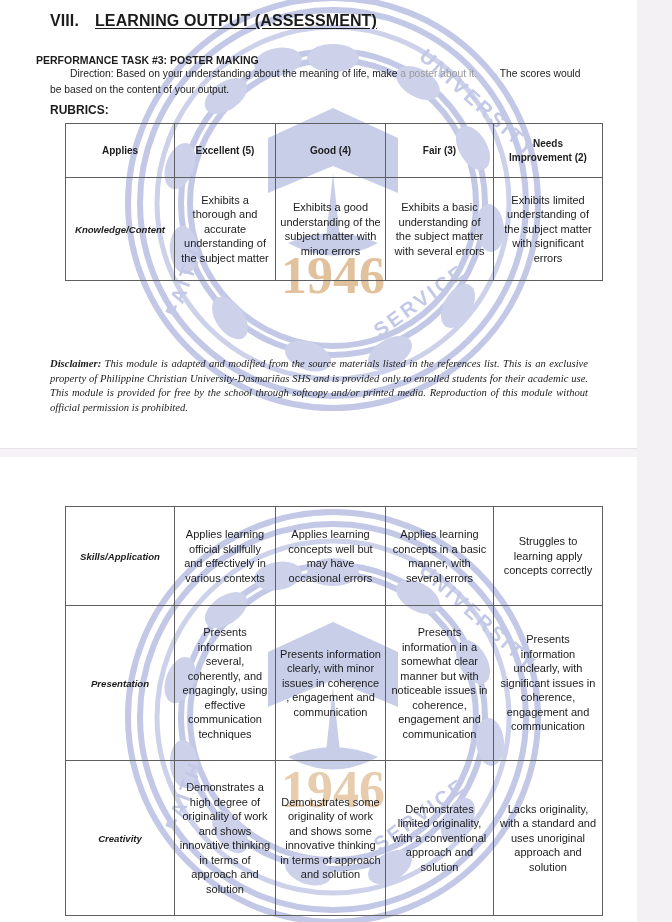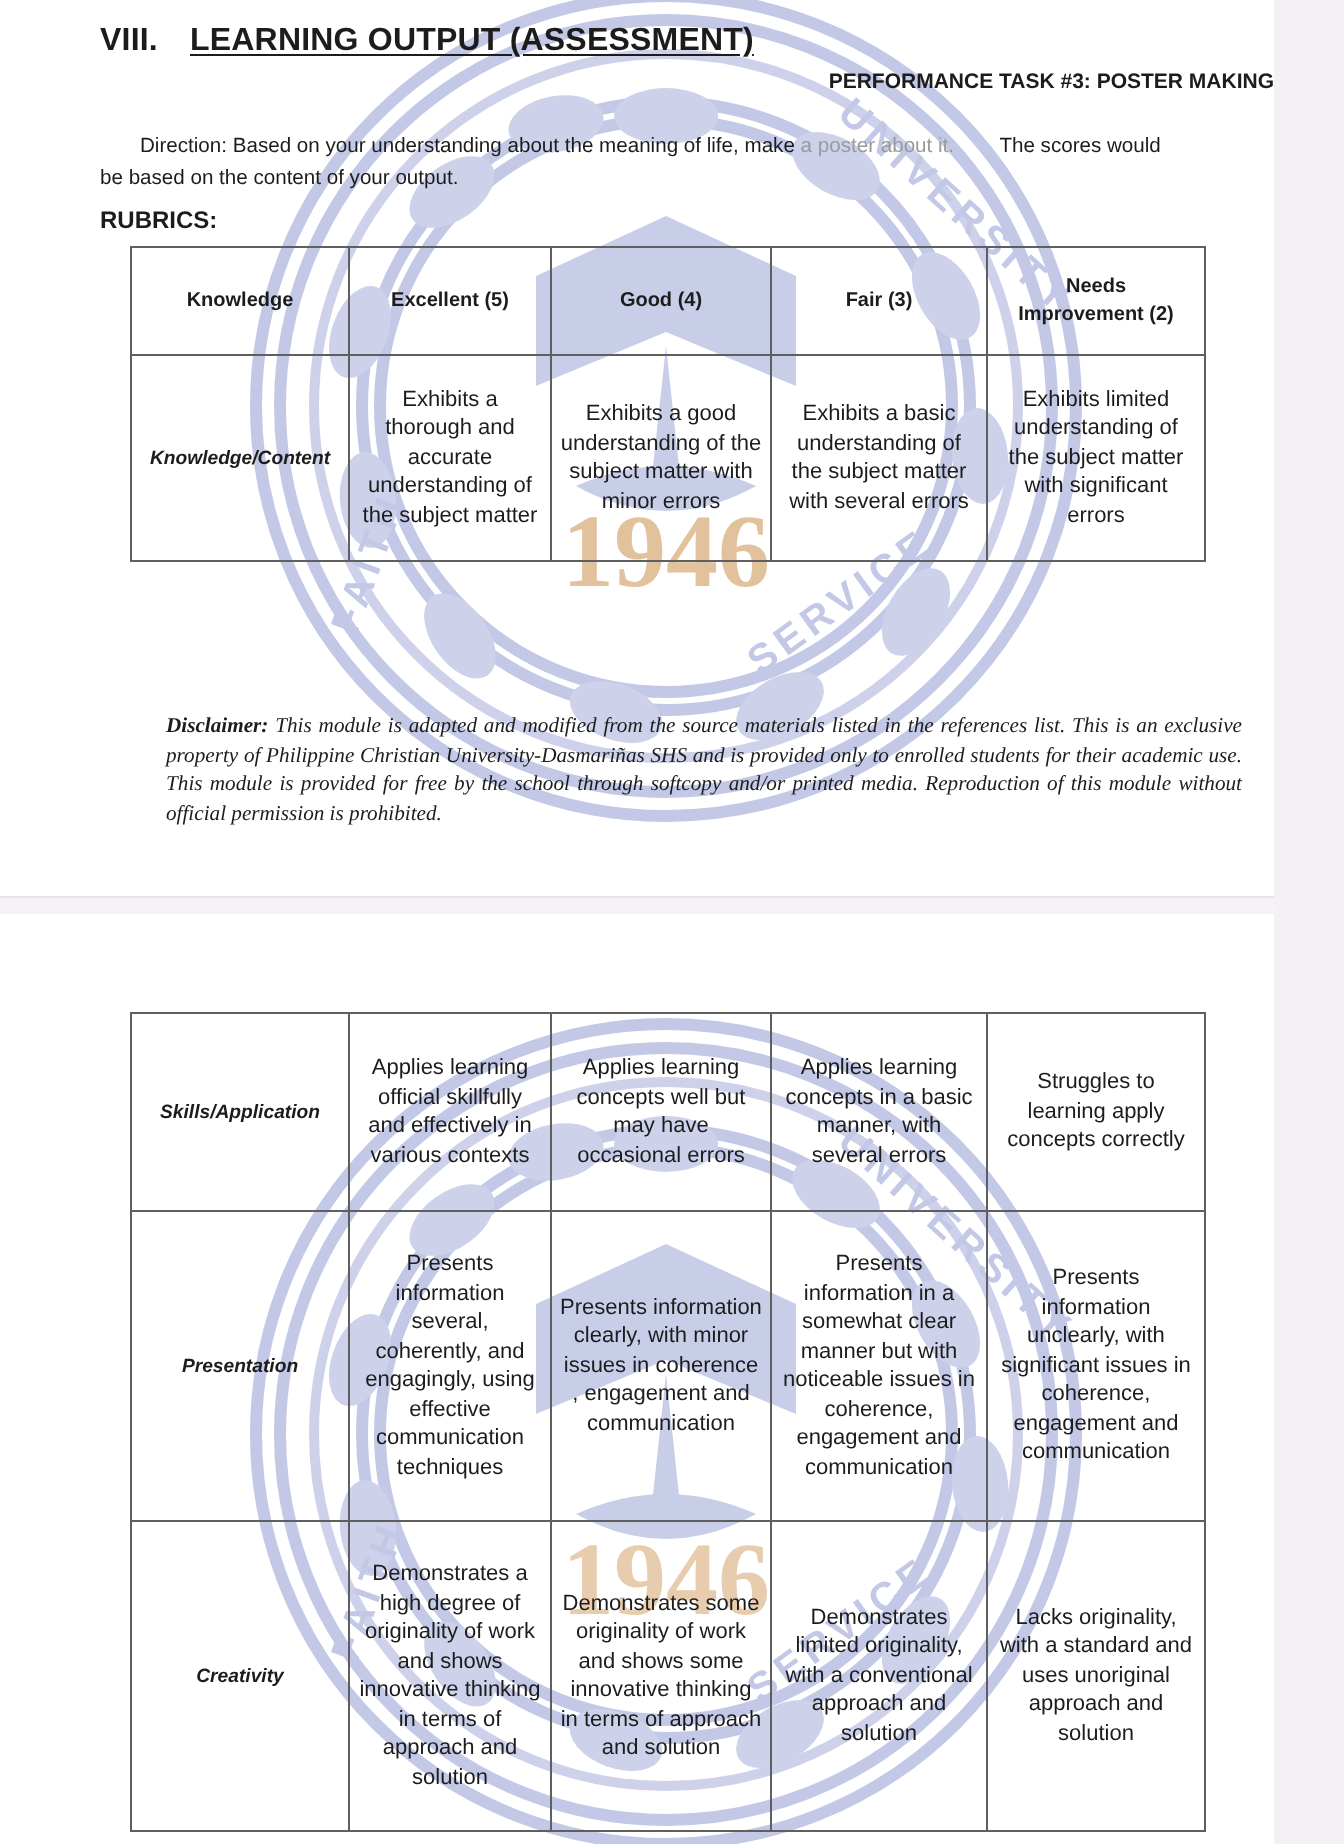--- a/index.html
+++ b/index.html
@@ -66,23 +66,23 @@
   .sec-num { left: 50px; top: 142px; }
   .sec-title {
     left: 95px;
     top: 142px;
     text-decoration: underline;
     text-underline-offset: 2px;
   }
   .task-title {
     position: absolute;
     left: 0;
-    top: 165px;
+    top: 184px;
     width: 637px;
-    text-align: right;
+    text-align: left;
     padding-left: 36px;
     box-sizing: border-box;
     font-size: 10.5px;
     font-weight: bold;
     color: #1c1c1c;
   }
   .direction {
     position: absolute;
     left: 50px;
     top: 196px;
@@ -153,21 +153,20 @@
     position: absolute;
     left: 50px;
     top: 487px;
     width: 538px;
     font-family: "Liberation Serif", serif;
     font-size: 10.6px;
     font-style: italic;
     line-height: 14.5px;
     text-align: justify;
     color: #1c1c1c;
-    margin-left: 33px;
   }
   .disclaimer b { font-weight: bold; }
 </style>
 </head>
 <body>
 
 <div class="viewport">
 
   <div class="page" id="page-1">
 
@@ -225,21 +224,21 @@
       <table class="rubric" id="table-1">
         <colgroup>
           <col class="c0">
             <col class="c1">
             <col class="c2">
             <col class="c3">
             <col class="c4">
         </colgroup>
         <tbody>
           <tr class="hdr">
-            <th>Knowledge</th>
+            <th>Applies</th>
             <th>Excellent (5)</th>
             <th>Good (4)</th>
             <th>Fair (3)</th>
             <th>
               <span>Needs</span><br>
               <span>Improvement (2)</span>
             </th>
           </tr>
           <tr class="body">
             <td class="crit">Knowledge/Content</td>

